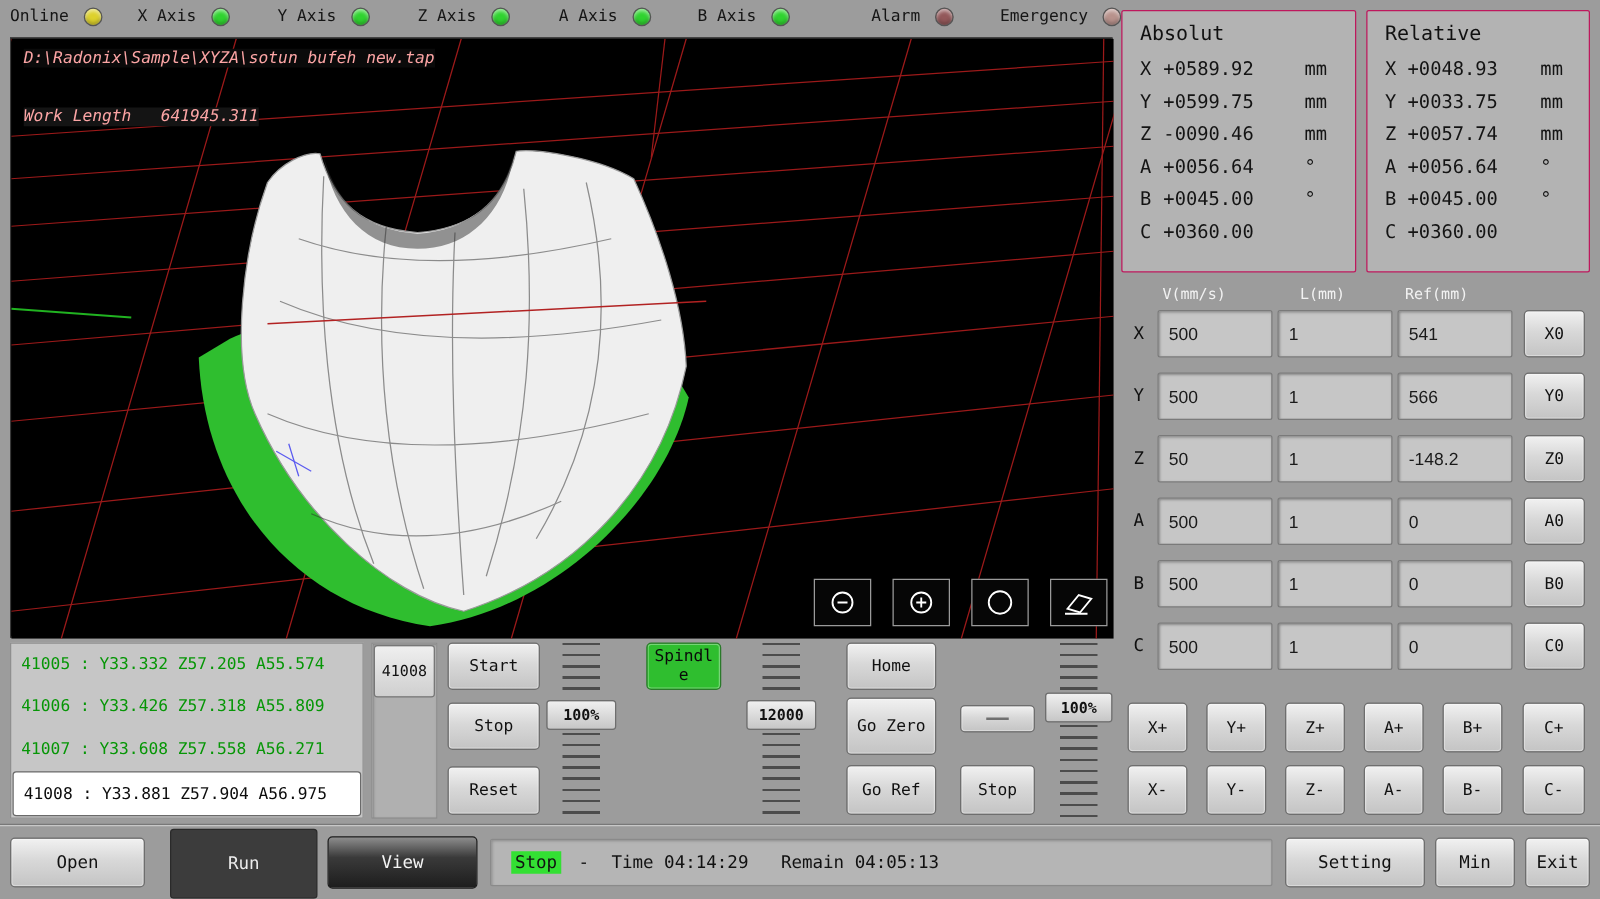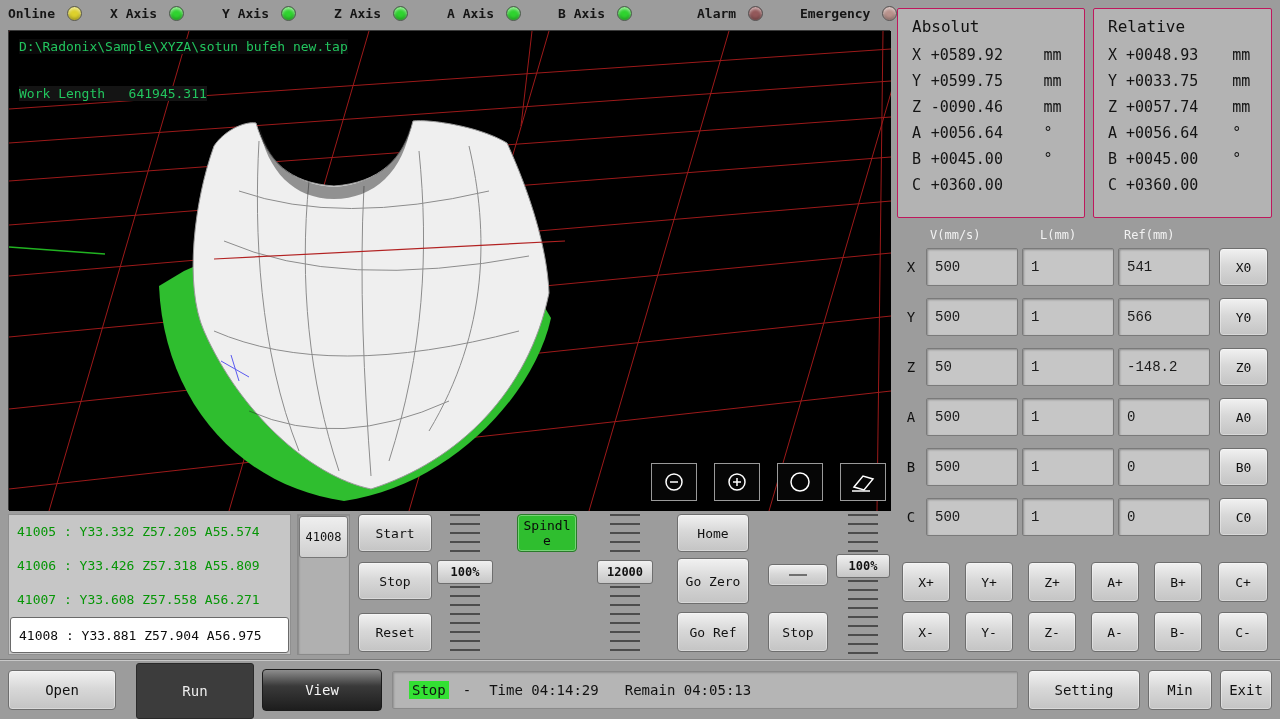--- a/index.html
+++ b/index.html
@@ -2,51 +2,51 @@
 <html><head>
 <meta charset="utf-8">
 <style>
   * { box-sizing: border-box; margin: 0; padding: 0; }
   html,body { width:1280px; height:719px; overflow:hidden; }
   body { font-family: "DejaVu Sans Mono", monospace; background:#9c9c9c; position:relative; }
   .app { position:absolute; inset:0; width:1280px; height:719px; background:#9c9c9c; }
 
   
   .topbar { position:absolute; left:0; top:0; width:1280px; height:30px; }
-  .ind { position:absolute; top:6px; display:flex; align-items:center; gap:12px;font-weight:bold; }
+  .ind { position:absolute; top:6px; display:flex; align-items:center; gap:12px; }
   .ind .lbl { font-size:13px; color:#151515; white-space:pre; }
   .led { width:15px; height:15px; border-radius:50%; border:1px solid #555; box-shadow: inset 0 2px 3px rgba(255,255,255,.55), inset 0 -2px 3px rgba(0,0,0,.25); }
   .led.yellow { background:#ddd12c; }
   .led.green  { background:#2fd32f; }
   .led.red    { background:#93585a; }
   .led.pink   { background:#b8928c; }
 
   
   .viewport { position:absolute; left:8px; top:30px; width:882px; height:480px; background:#000; border:1px solid #3a3a3a; }
   .viewport svg.scene { position:absolute; inset:0; }
-  .vp-text { position:absolute; left:10px; color:#22c55e; font-size:13px; white-space:pre; }
+  .vp-text { position:absolute; left:10px; color:#fca5a5; font-size:13px; white-space:pre;font-style:italic; }
   .vp-line1 { top:8px; background:#0a0a0a; }
   .vp-line2 { top:32px; }
   .vp-line3 { top:55px; background:#141414; }
   .zoombar { position:absolute; top:432px; left:0; width:100%; height:38px; }
   .zbtn { position:absolute; width:46px; height:38px; background:#060606; border:1px solid #9a9a9a; display:flex; align-items:center; justify-content:center; }
 
   
   .coord-panel { position:absolute; top:8px; height:210px; background:#b3b3b3; border:1px solid #be185d; border-radius:2px; padding:8px 14px; }
   .coord-title { font-size:16px; color:#111; margin-bottom:6px; }
   .coord-row { display:flex; gap:9px; font-size:15px; line-height:26px; color:#141414; }
   .coord-row .ax { width:11px; }
   .coord-row .val { width:118px; white-space:pre; }
   .coord-row .unit { width:30px; }
 
   
   .tbl-head { position:absolute; top:228px; font-size:12px; color:#f2f2f2; letter-spacing:0; }
   .axis-row-label { position:absolute; width:18px; text-align:center; font-size:14px; color:#101010; }
   .tbl-input { position:absolute; width:92px; height:38px; background:#c6c6c6; border:1px solid #7a7a7a;
-               box-shadow: inset 1px 1px 2px rgba(0,0,0,.3); font-family:Liberation Mono, monospace;
+               box-shadow: inset 1px 1px 2px rgba(0,0,0,.3); font-family:Liberation Sans, sans-serif;
                font-size:14px; color:#1a1a1a; padding-left:8px; border-radius:2px; }
 
   
   .btn { position:absolute; display:flex; align-items:center; justify-content:center;
          background:linear-gradient(#f1f1f1,#d8d8d8 45%,#c4c4c4); border:1px solid #6e6e6e;
          border-radius:4px; font-size:13px; color:#111; text-align:center;
          box-shadow: 0 0 0 1px rgba(255,255,255,.35) inset; cursor:default;
          font-family:"DejaVu Sans Mono",monospace; white-space:pre-wrap; }
   .btn.green { background:#2fbe2f; border-color:#2a7a2a; color:#0a0a0a; }
   .btn.wrap { word-break:break-all; padding:0 4px; line-height:15px; }

